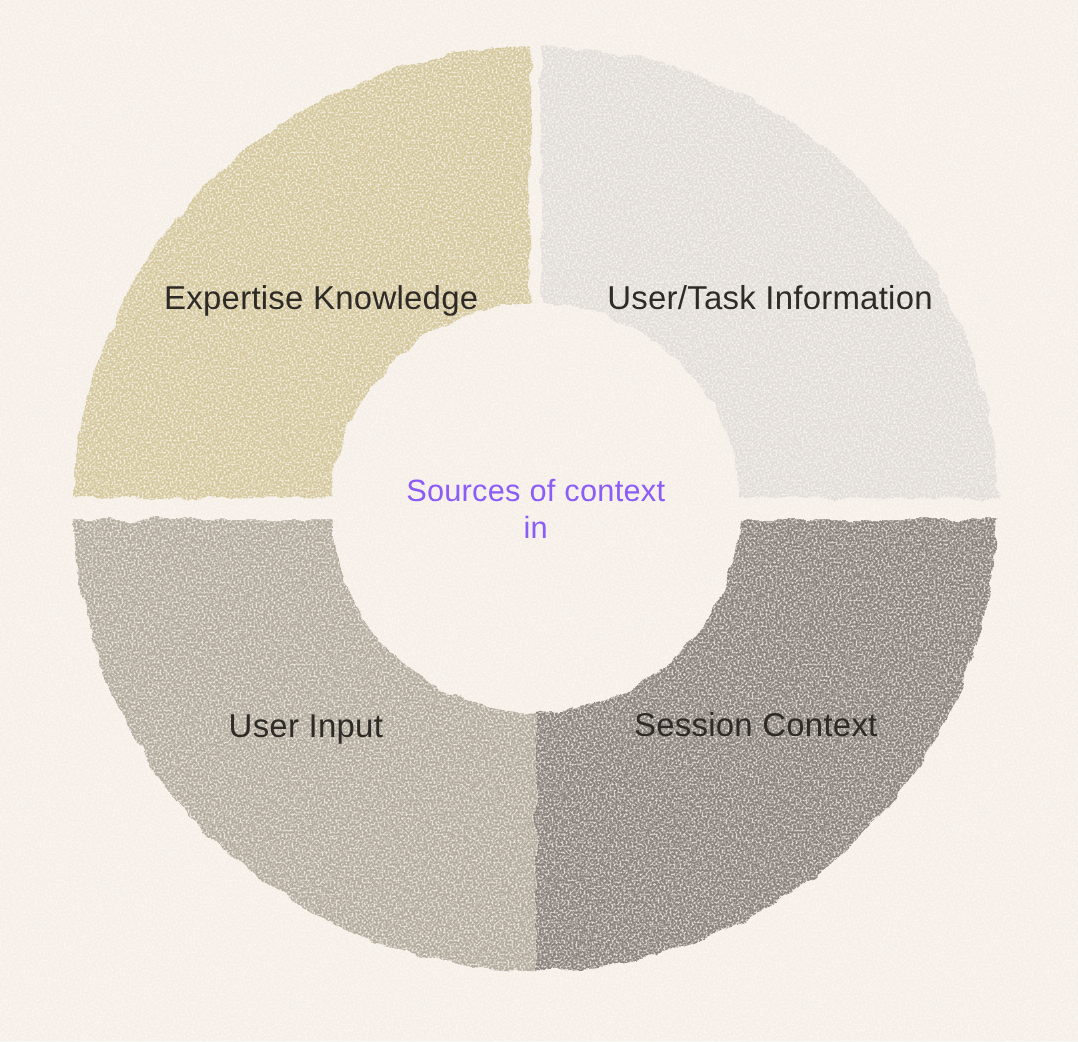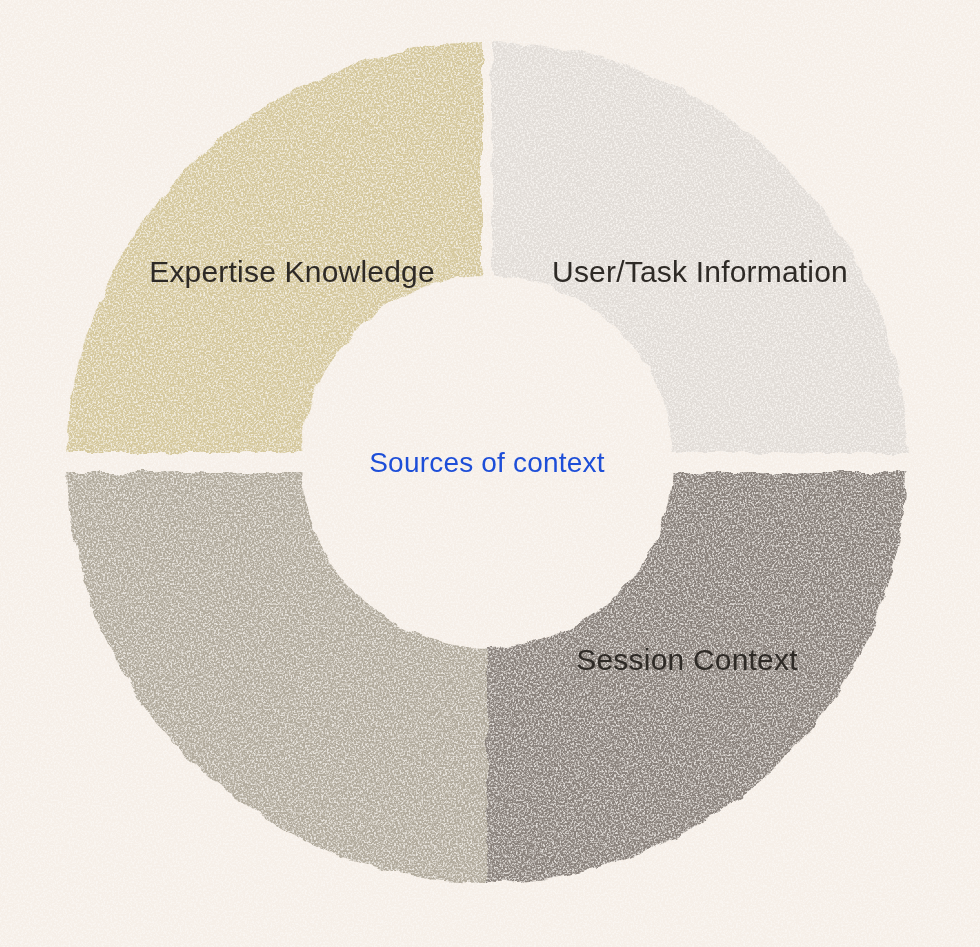--- a/index.html
+++ b/index.html
@@ -68,18 +68,20 @@
 
     <rect x="0" y="0" width="980" height="947" filter="url(#speckle)" opacity="0.75"></rect>
   </svg>
 
   <div class="seg-label lbl-tl" style="color: rgb(46, 42, 38);">Expertise Knowledge</div>
 
   <div class="seg-label lbl-tr" style="color: rgb(46, 42, 38);">User/Task Information</div>
 
   <div class="seg-label lbl-br" style="color: rgb(46, 42, 38);">Session Context</div>
 
+  <div class="seg-label lbl-bl" style="color: rgb(46, 42, 38);">User Input</div>
 
-  <div class="center-label" style="color: #1d4ed8;">
+  <div class="center-label" style="color: #8b5cf6;">
     <div>Sources of context</div>
+    <div>in</div>
   </div>
 
 </div>
 
 </body></html>

